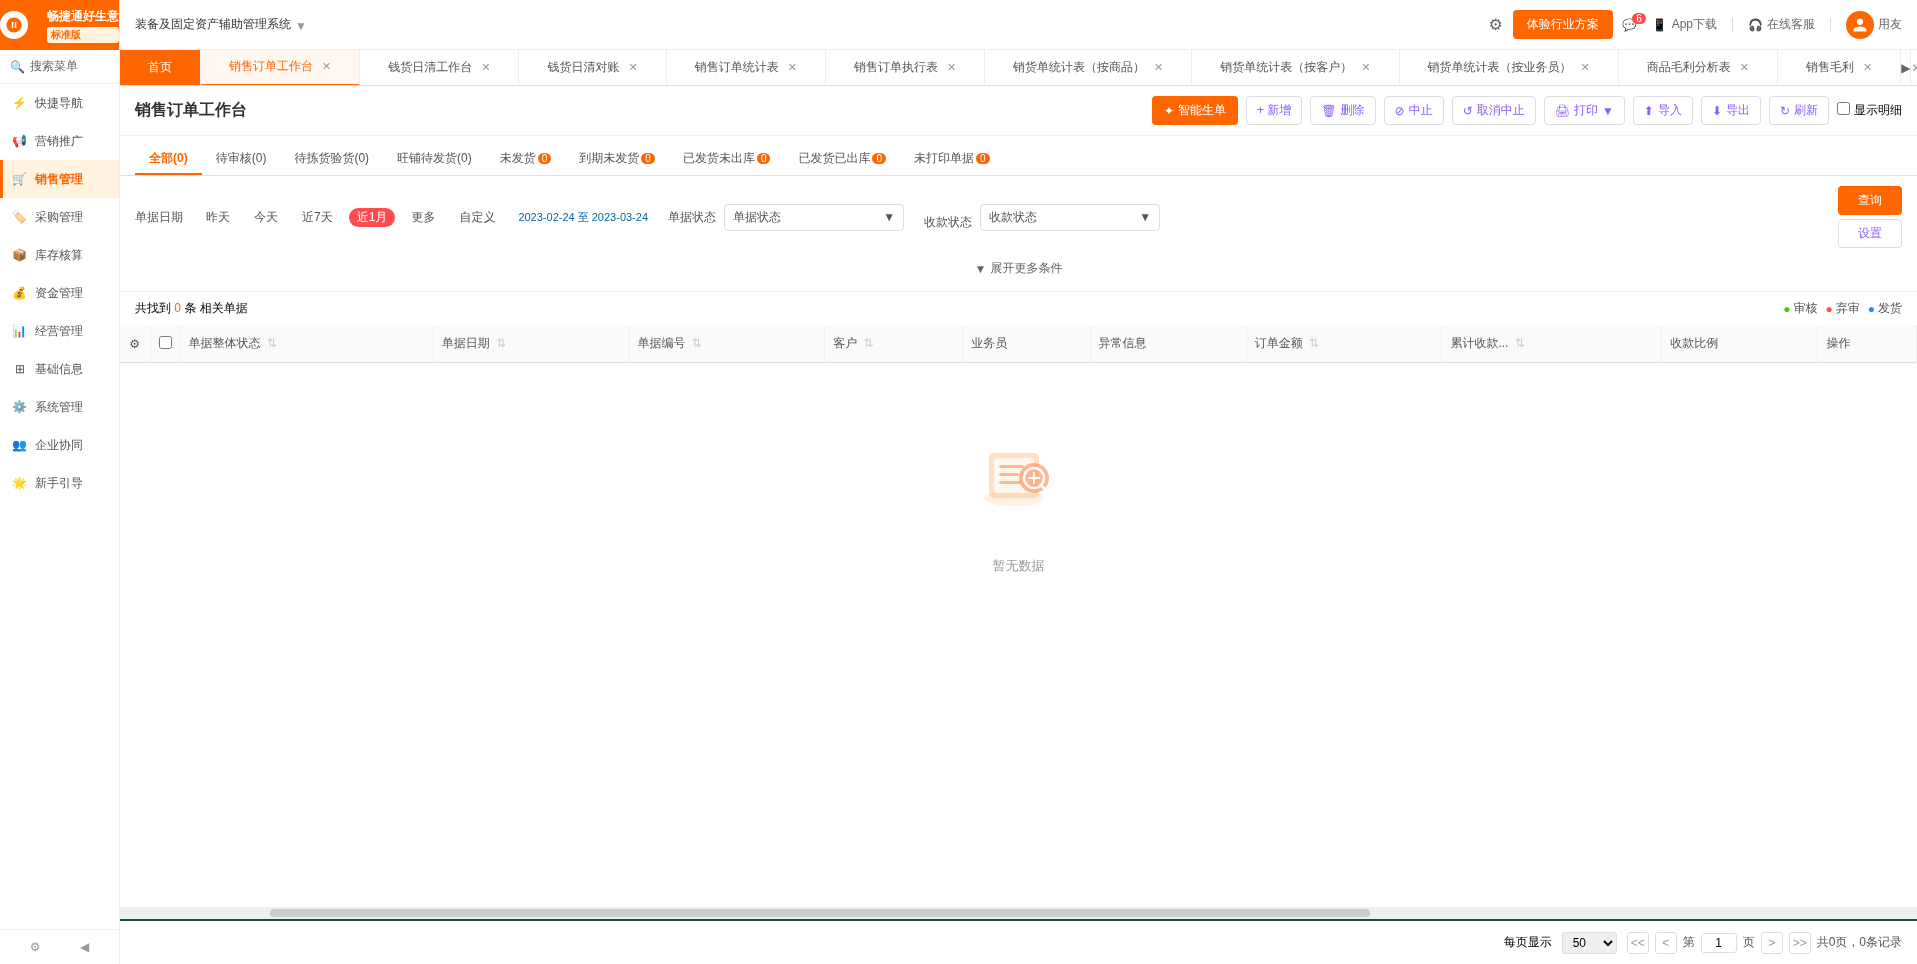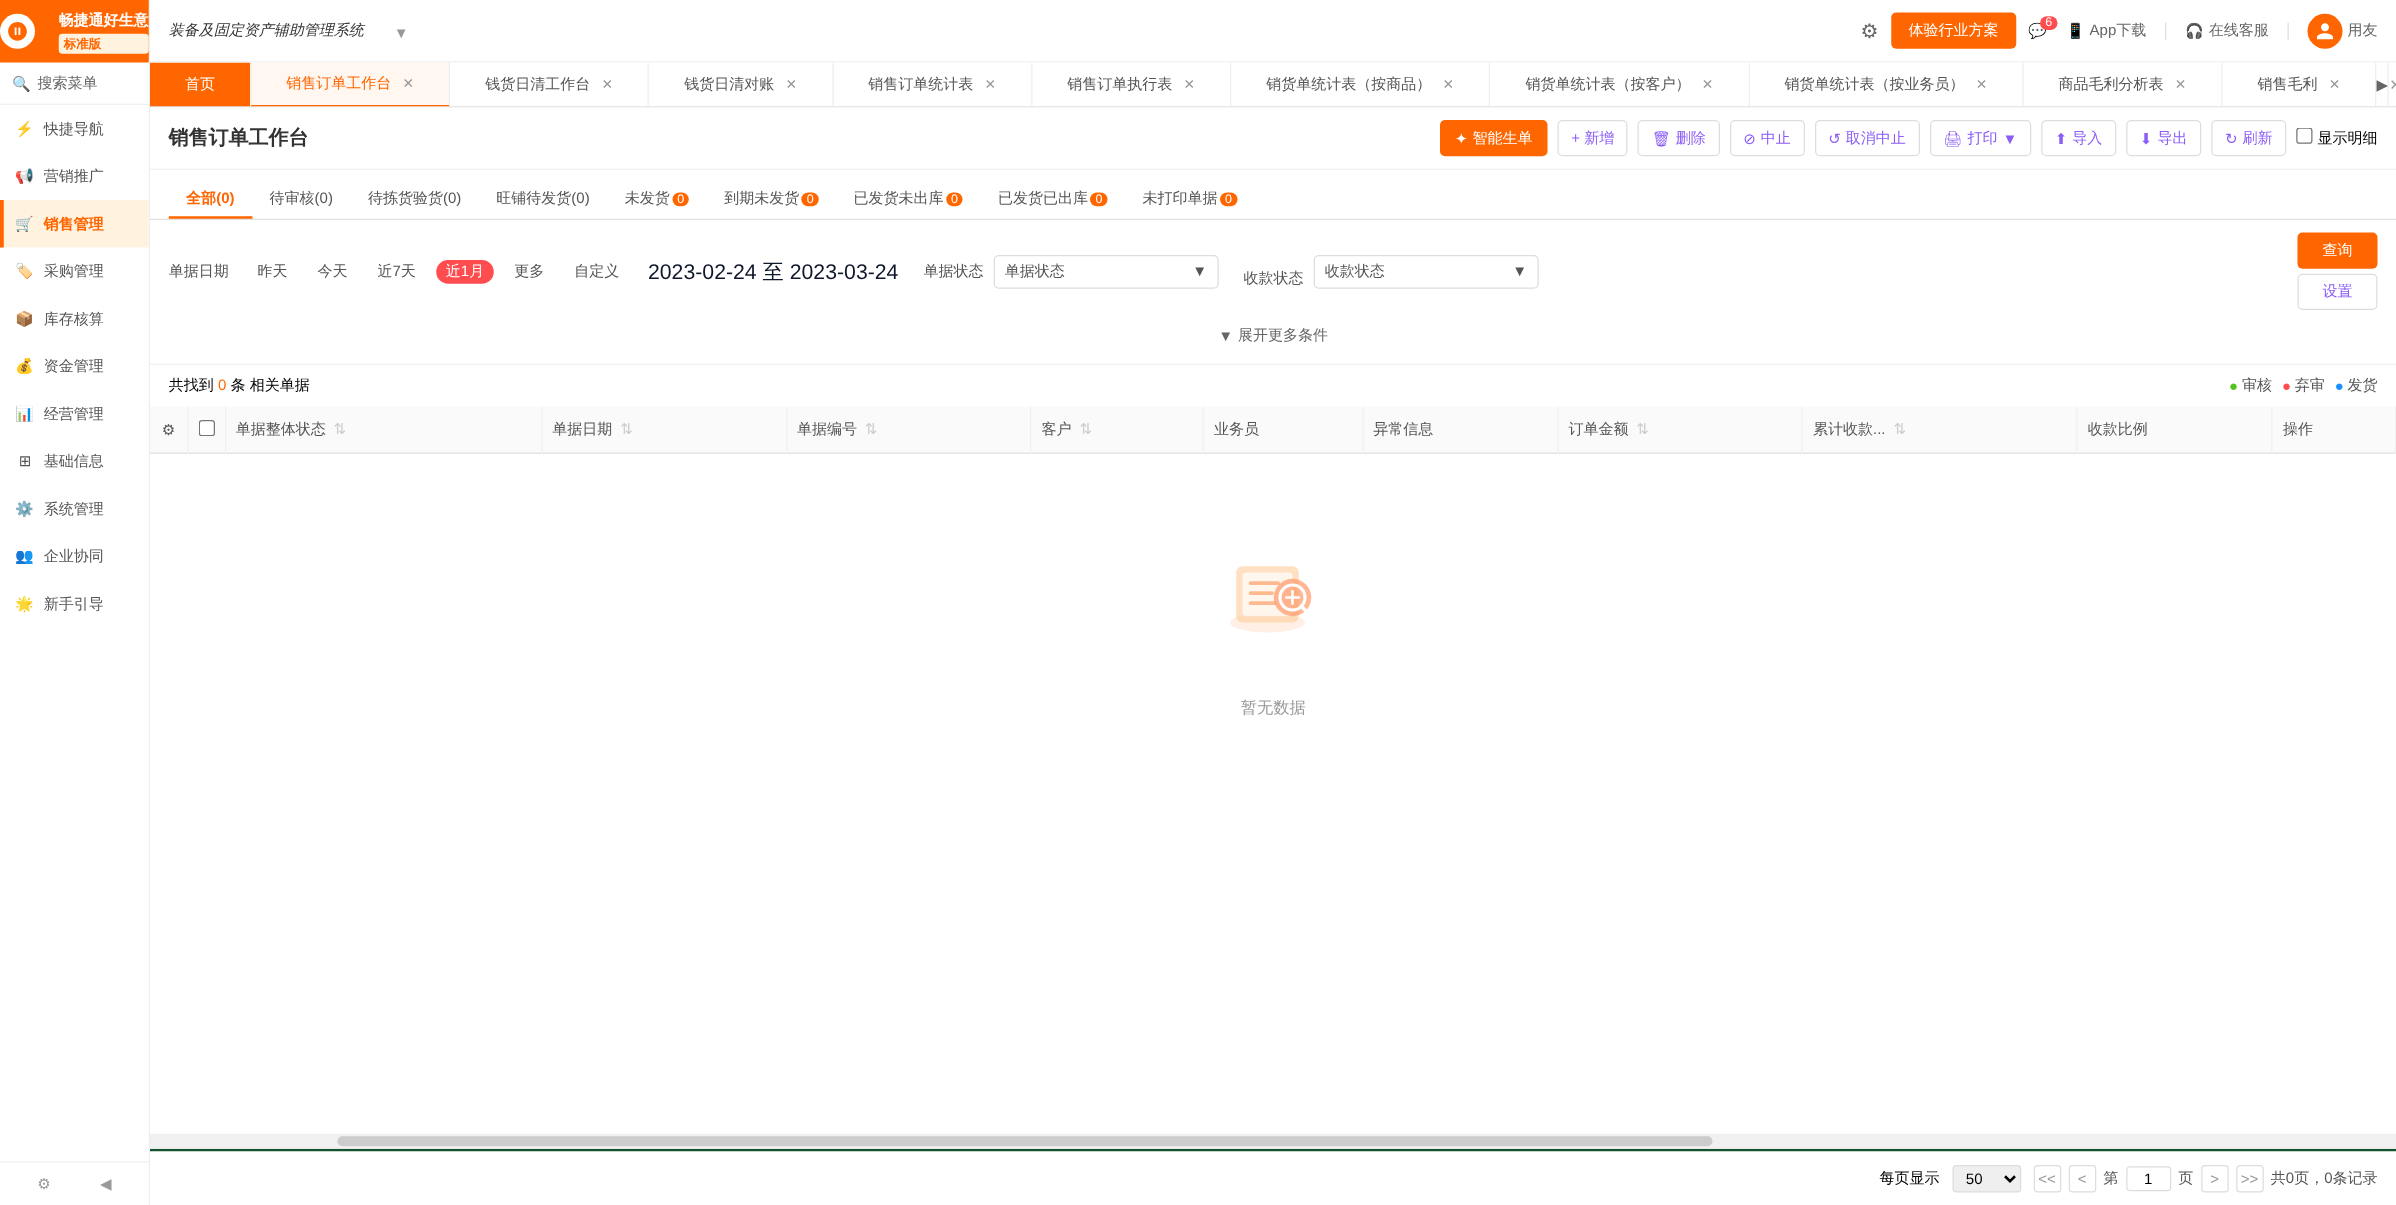--- a/index.html
+++ b/index.html
@@ -15,21 +15,21 @@
     .sidebar-nav-item { padding: 10px 8px; display: flex; align-items: center; gap: 6px; color: #555; cursor: pointer; border-left: 3px solid transparent; }
     .sidebar-nav-item.active { background: #fff3e0; color: #ff6600; border-left: 3px solid #ff6600; font-weight: bold; }
     .sidebar-nav-icon { width: 18px; height: 18px; display: flex; align-items: center; justify-content: center; color: inherit; }
     .sidebar-bottom { margin-top: auto; padding: 10px; display: flex; justify-content: space-around; border-top: 1px solid #f0f0f0; }
 
     
     .main { flex: 1; display: flex; flex-direction: column; overflow: hidden; }
 
     
     .top-header { height: 50px; background: #fff; display: flex; align-items: center; padding: 0 15px; border-bottom: 1px solid #eee; gap: 10px; }
-    .header-title { font-size: 13px; color: #333; flex: 1; display: flex; align-items: flex-end; gap: 24px; font-style: italic; }
+    .header-title { font-size: 13px; color: #333; flex: 1; display: flex; align-items: flex-end; gap: 4px; }
     .header-btn-orange { background: #ff6600; color: #fff; border: none; padding: 6px 14px; border-radius: 4px; cursor: pointer; font-size: 12px; }
     .header-icons { display: flex; align-items: center; gap: 15px; color: #666; }
     .header-icon-item { display: flex; align-items: center; gap: 4px; cursor: pointer; position: relative; }
     .badge { background: #ff4d4f; color: #fff; font-size: 10px; border-radius: 8px; padding: 0 4px; position: absolute; top: -5px; right: -8px; }
     .user-avatar { width: 28px; height: 28px; background: #ff6600; border-radius: 50%; display: flex; align-items: center; justify-content: center; color: #fff; }
 
     
     .tab-bar { height: 36px; background: #fff; display: flex; align-items: center; border-bottom: 1px solid #e0e0e0; overflow: hidden; }
     .tab-item { height: 36px; padding: 0 28px; display: flex; align-items: center; gap: 5px; cursor: pointer; border-right: 1px solid #eee; color: #555; white-space: nowrap; font-size: 12px; flex-shrink: 0; }
     .tab-item.active { background: #fff7f0; color: #ff6600; border-bottom: 2px solid #ff6600; }
@@ -53,21 +53,21 @@
     .sub-tab-badge { background: #ff4d4f; color: #fff; border-radius: 8px; padding: 0 4px; font-size: 10px; margin-left: 2px; }
     .sub-tab-badge.orange { background: #ff6600; }
 
     
     .filter-area { padding: 10px 15px; border-bottom: 1px solid #f0f0f0; }
     .filter-row { display: flex; align-items: center; gap: 15px; flex-wrap: wrap; }
     .filter-label { color: #555; white-space: nowrap; }
     .filter-dates { display: flex; align-items: center; gap: 8px; }
     .filter-date-btn { padding: 2px 8px; cursor: pointer; color: #555; border-radius: 3px; }
     .filter-date-btn.badge-red { background: #ff4d4f; color: #fff; border-radius: 10px; padding: 1px 8px; }
-    .filter-date-range { color: #0f172a; font-size: 17px; }
+    .filter-date-range { color: #0369a1; font-size: 11px; }
     .filter-select { border: 1px solid #ddd; border-radius: 4px; padding: 4px 8px; color: #555; min-width: 150px; display: flex; align-items: center; justify-content: space-between; cursor: pointer; }
     .expand-btn { display: flex; align-items: center; gap: 4px; color: #666; cursor: pointer; padding: 4px 10px; }
 
     
     .results-info { padding: 8px 15px; display: flex; align-items: center; justify-content: space-between; }
     .results-actions { display: flex; gap: 8px; }
     .result-action-btn { color: #555; cursor: pointer; display: flex; align-items: center; gap: 3px; }
 
     
     .table-wrap { flex: 1; overflow: auto; }

